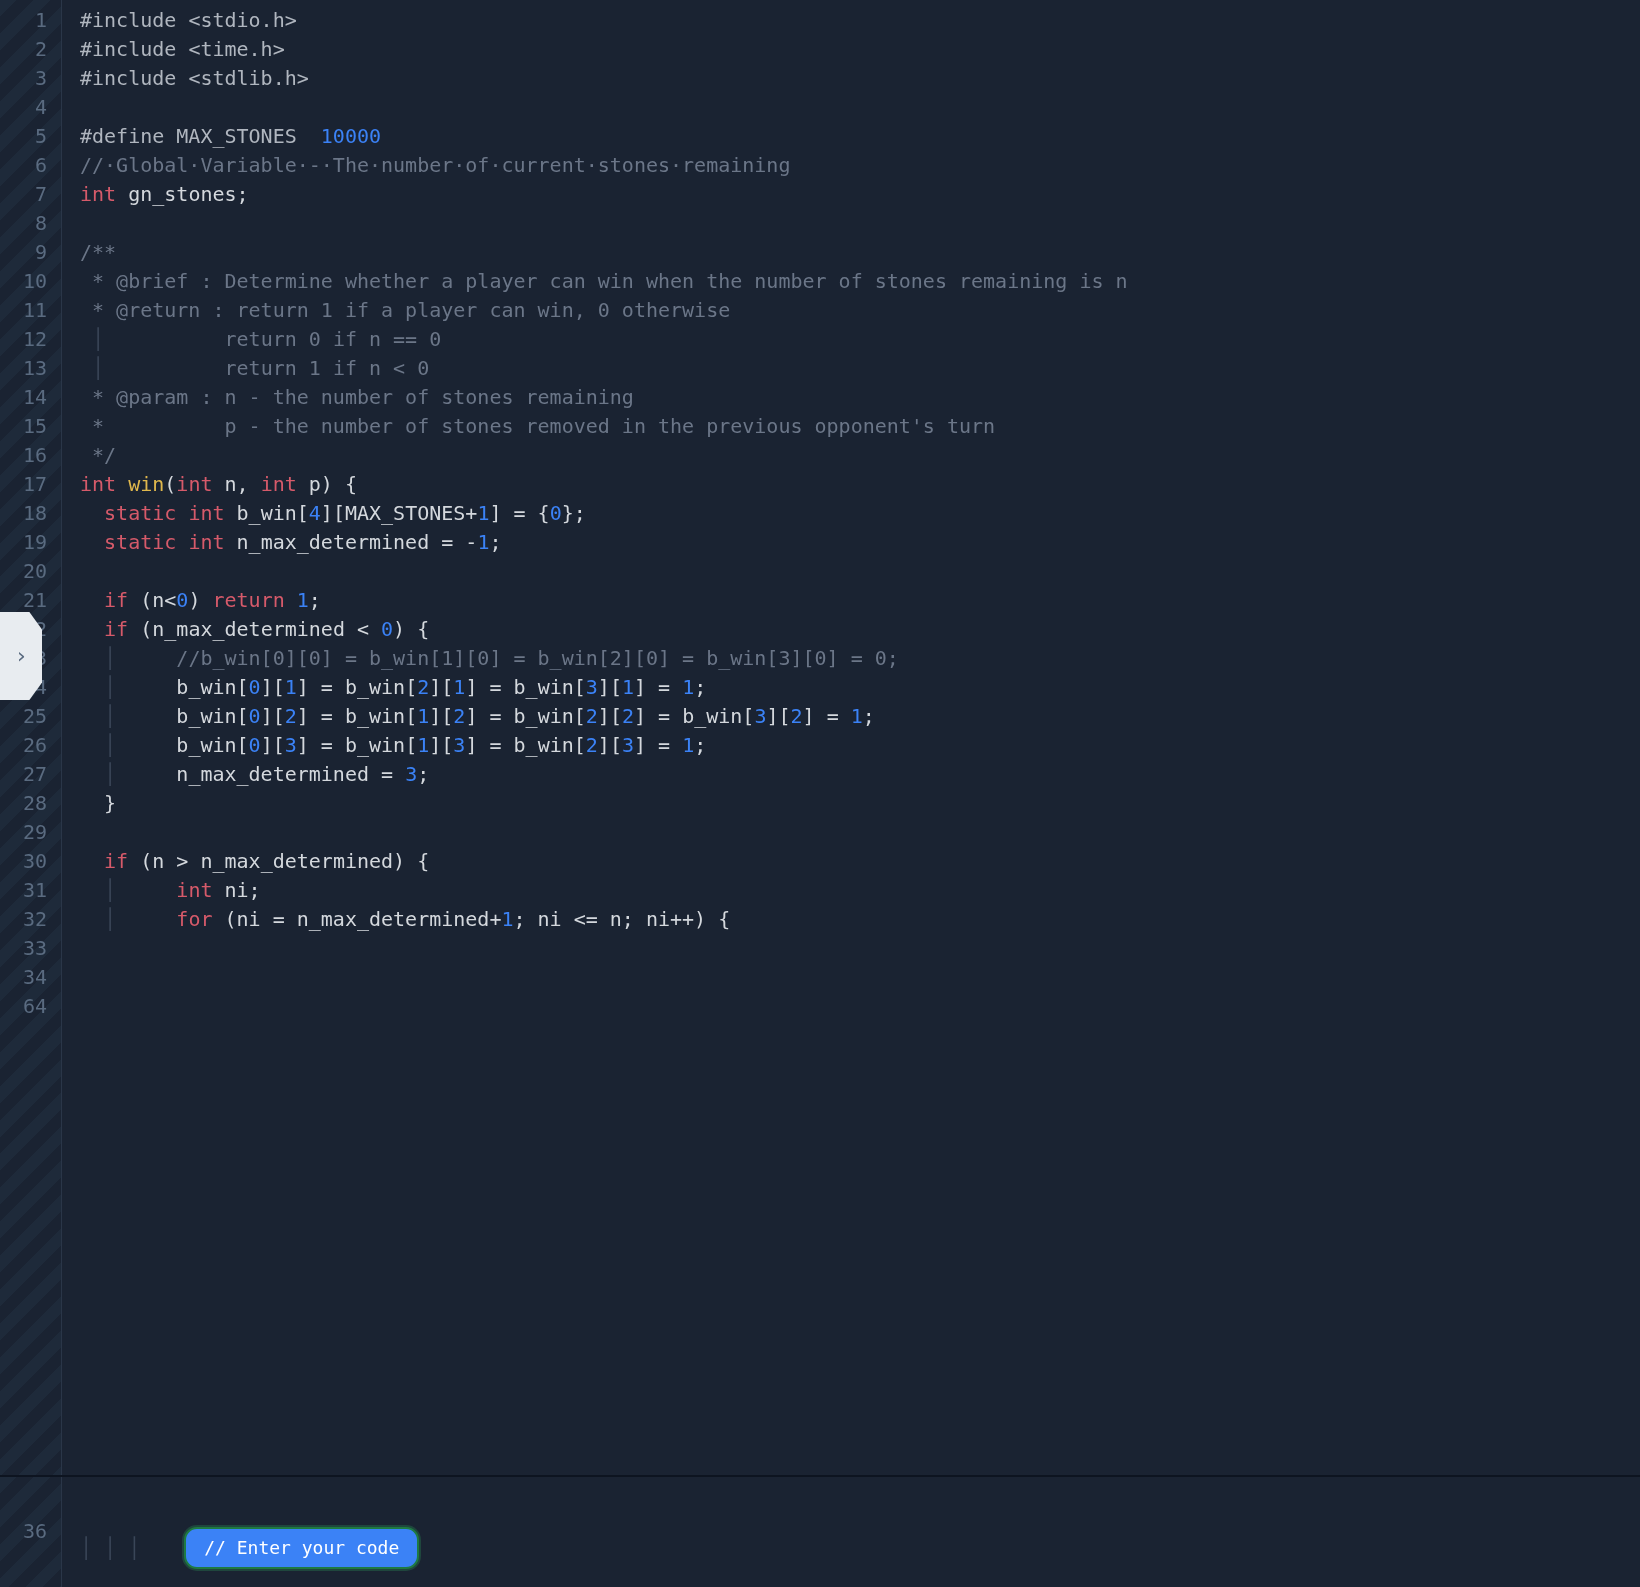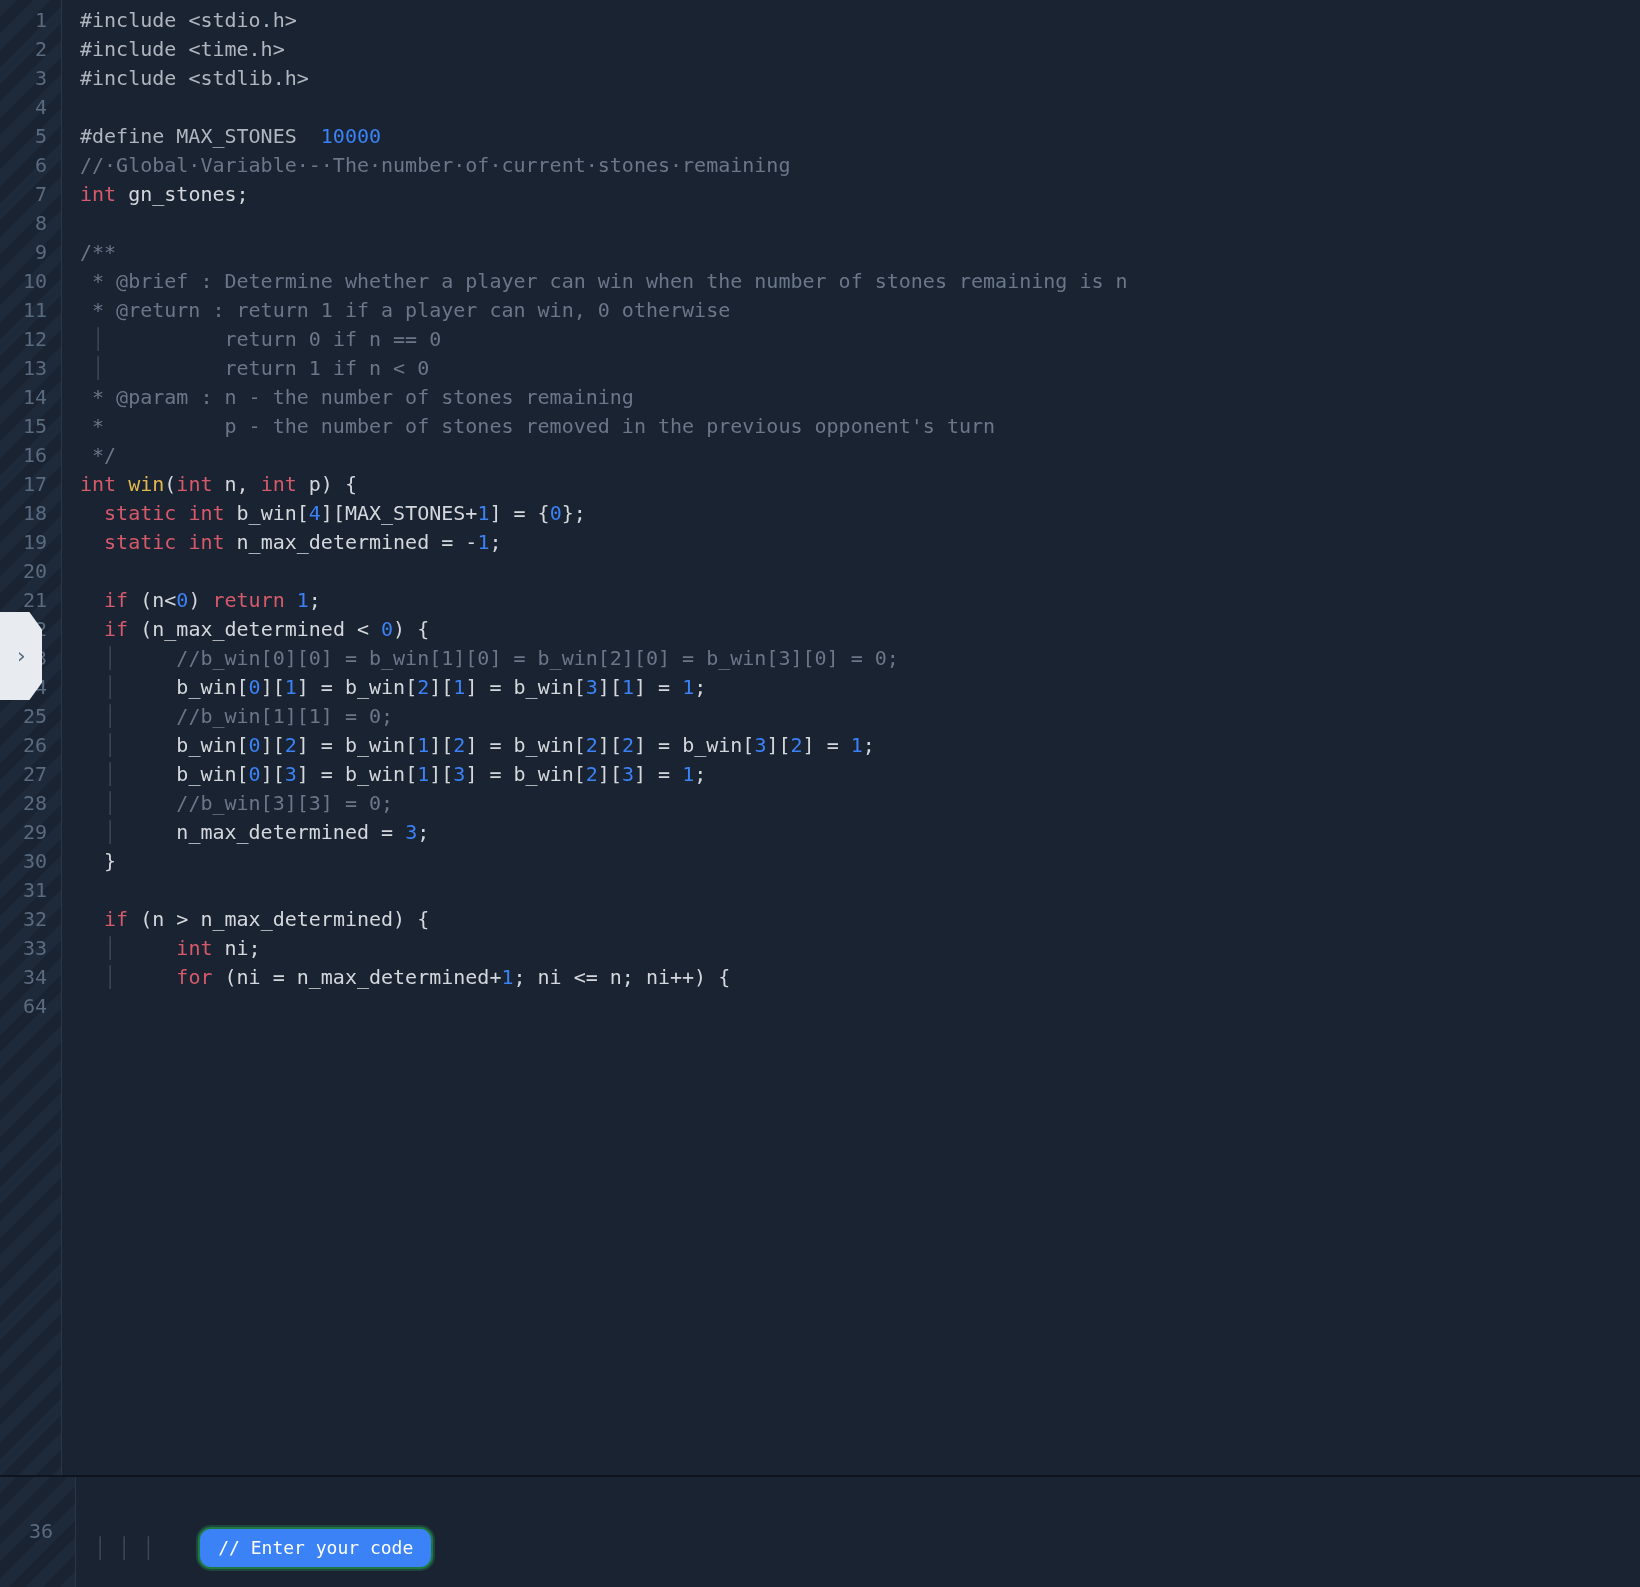--- a/index.html
+++ b/index.html
@@ -87,33 +87,33 @@
   .input-row {
     position: absolute;
     left: 0;
     right: 0;
     top: 1477px;
     height: 110px;
     display: flex;
     background: #1a2332;
   }
   .input-row .gutter2 {
-    width: 76px;
+    width: 62px;
     flex-shrink: 0;
     background: repeating-linear-gradient(
       135deg,
       #1e2a3a 0px,
       #1e2a3a 12px,
       #1a2332 12px,
       #1a2332 24px
     );
     border-right: 1px solid #2a3648;
     color: #5a6b80;
     text-align: right;
-    padding-right: 22px;
+    padding-right: 14px;
     padding-top: 40px;
   }
   .input-row .content {
     flex: 1;
     padding-left: 18px;
     padding-top: 32px;
     display: flex;
     align-items: center;
     gap: 0;
   }
@@ -192,24 +192,22 @@
     <div class="line tok-cmt"> *          p - the number of stones removed in the previous opponent's turn</div>
     <div class="line tok-cmt"> */</div>
     <div class="line"><span class="tok-kw">int </span><span class="tok-fn">win</span><span>(</span><span class="tok-kw">int </span><span>n, </span><span class="tok-kw">int </span><span>p) {</span></div>
     <div class="line"><span class="tok-kw">  static </span><span class="tok-kw">int </span><span>b_win[</span><span class="tok-num">4</span><span>][MAX_STONES+</span><span class="tok-num">1</span><span>] = {</span><span class="tok-num">0</span><span>};</span></div>
     <div class="line"><span class="tok-kw">  static </span><span class="tok-kw">int </span><span>n_max_determined = -</span><span class="tok-num">1</span><span>;</span></div>
     <div class="line"></div>
     <div class="line"><span class="tok-kw">  if </span><span>(n&lt;</span><span class="tok-num">0</span><span>) </span><span class="tok-kw">return </span><span class="tok-num">1</span><span>;</span></div>
     <div class="line"><span class="tok-kw">  if </span><span>(n_max_determined &lt; </span><span class="tok-num">0</span><span>) {</span></div>
     <div class="line"><span class="guide">  │ </span><span class="tok-cmt">    //b_win[0][0] = b_win[1][0] = b_win[2][0] = b_win[3][0] = 0;</span></div>
     <div class="line"><span class="guide">  │ </span><span>    b_win[</span><span class="tok-num">0</span><span>][</span><span class="tok-num">1</span><span>] = b_win[</span><span class="tok-num">2</span><span>][</span><span class="tok-num">1</span><span>] = b_win[</span><span class="tok-num">3</span><span>][</span><span class="tok-num">1</span><span>] = </span><span class="tok-num">1</span><span>;</span></div>
-    <div class="line"><span class="guide">  │ </span><span class="tok-cmt">    //b_win[1][1] = 0;</span></div>
     <div class="line"><span class="guide">  │ </span><span>    b_win[</span><span class="tok-num">0</span><span>][</span><span class="tok-num">2</span><span>] = b_win[</span><span class="tok-num">1</span><span>][</span><span class="tok-num">2</span><span>] = b_win[</span><span class="tok-num">2</span><span>][</span><span class="tok-num">2</span><span>] = b_win[</span><span class="tok-num">3</span><span>][</span><span class="tok-num">2</span><span>] = </span><span class="tok-num">1</span><span>;</span></div>
     <div class="line"><span class="guide">  │ </span><span>    b_win[</span><span class="tok-num">0</span><span>][</span><span class="tok-num">3</span><span>] = b_win[</span><span class="tok-num">1</span><span>][</span><span class="tok-num">3</span><span>] = b_win[</span><span class="tok-num">2</span><span>][</span><span class="tok-num">3</span><span>] = </span><span class="tok-num">1</span><span>;</span></div>
-    <div class="line"><span class="guide">  │ </span><span class="tok-cmt">    //b_win[3][3] = 0;</span></div>
     <div class="line"><span class="guide">  │ </span><span>    n_max_determined = </span><span class="tok-num">3</span><span>;</span></div>
     <div class="line">  }</div>
     <div class="line"></div>
     <div class="line"><span class="tok-kw">  if </span><span>(n &gt; n_max_determined) {</span></div>
     <div class="line"><span class="guide">  │ </span><span class="tok-kw">    int </span><span>ni;</span></div>
     <div class="line"><span class="guide">  │ </span><span class="tok-kw">    for </span><span>(ni = n_max_determined+</span><span class="tok-num">1</span><span>; ni &lt;= n; ni++) {</span></div>
   </div>
 
   <div class="expand-handle">
     <span>›</span>

